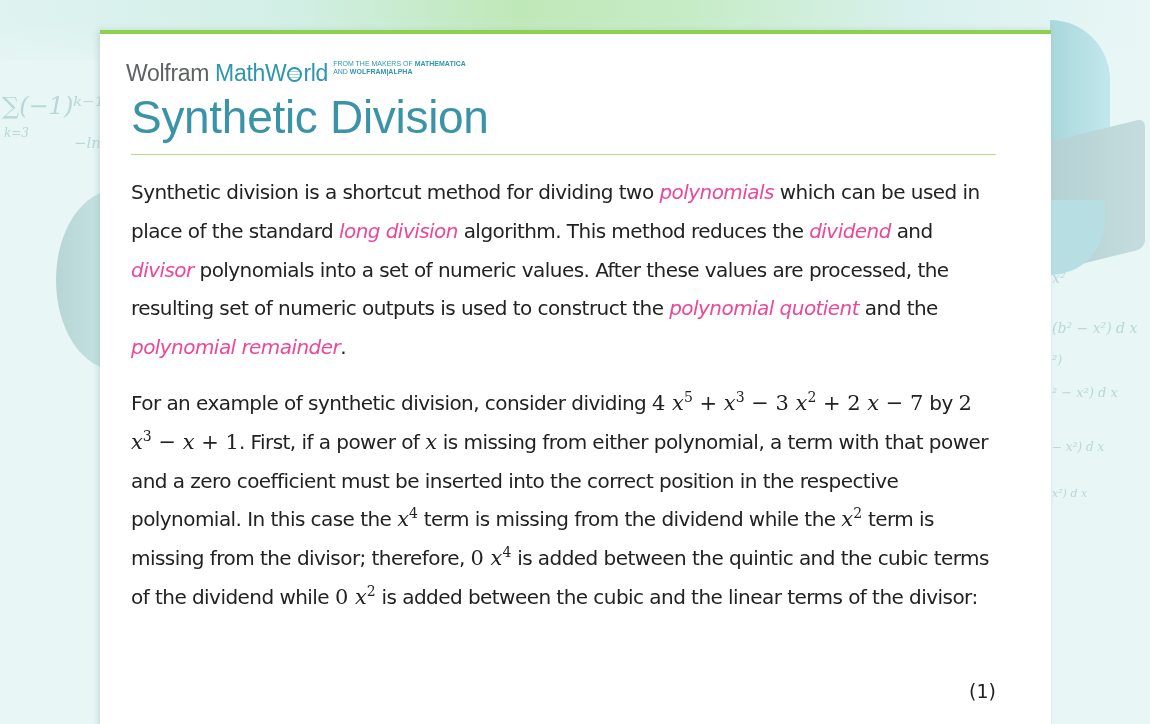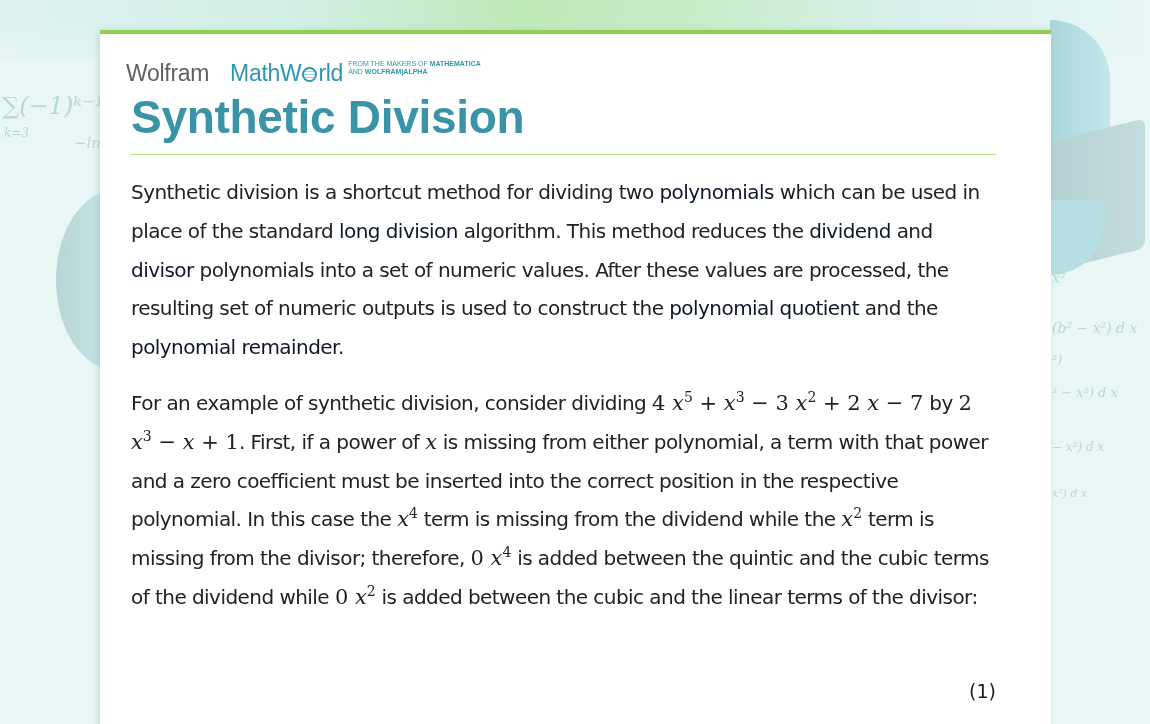--- a/index.html
+++ b/index.html
@@ -42,42 +42,42 @@
       position: absolute; left: 100px; top: 30px; width: 951px; height: 700px;
       background: #ffffff;
       border-top: 4px solid #8fd14f;
       box-shadow: -2px 0 6px rgba(140,170,170,0.35);
     }
     .logo {
       position: absolute; left: 26px; top: 26px;
       display: flex; 
     }
     .logo-wolfram { font-family: "Liberation Sans", sans-serif; font-size: 23px; color: #5f6263; letter-spacing: -0.3px; }
-    .logo-mathworld { font-family: "Liberation Sans", sans-serif; font-size: 23px; color: #2e97ad; margin-left: 21px; letter-spacing: -0.3px; }
+    .logo-mathworld { font-family: "Liberation Sans", sans-serif; font-size: 23px; color: #2e97ad; margin-left: 6px; letter-spacing: -0.3px; }
     .logo-globe {
       display: inline-block; width: 15px; height: 15px; border-radius: 50%;
       border: 2px solid #2e97ad; box-sizing: border-box; margin: 0 1px; vertical-align: middle;
       background: repeating-linear-gradient(0deg, #fff 0 2px, #9fd3de 2px 3px);
     }
     .logo-tag { margin-left: 5px; font-family: "Liberation Sans", sans-serif; font-size: 7px; line-height: 8px; color: #2e97ad; }
     .logo-tag b { font-weight: bold; }
     .title {
       position: absolute; left: 31px; top: 56px;
-      font-family: "Liberation Sans", sans-serif; font-size: 46px; color: #3a93a7; margin: 0; font-weight: bold;
+      font-family: "Liberation Sans", sans-serif; font-size: 46px; color: #3a93a7; margin: 0; font-weight: normal;
       letter-spacing: -0.3px;
     }
     .title-rule { position: absolute; left: 31px; top: 120px; width: 865px; height: 1px; background: #b6dd84; }
     .para {
       position: absolute; left: 31px; width: 865px;
       font-family: "DejaVu Sans", sans-serif; font-size: 20px; line-height: 38.8px; color: #222;
       margin: 0; letter-spacing: -0.55px; word-spacing: 0px;
     }
     .p1 { top: 139px; }
     .p2 { top: 350px; }
-    a.lnk { color: #0f172a; text-decoration: none; }
+    a.lnk { color: #ec4899; text-decoration: none; font-style: italic; }
     .m { font-family: "DejaVu Serif", "Liberation Serif", serif; font-size: 21px; letter-spacing: 0; }
     .m i { font-style: italic; }
     .m sup { font-size: 14px; vertical-align: 8px; line-height: 0; }
     .eq {
       position: absolute; left: 106px; top: 638px;
       font-family: "Liberation Serif", "DejaVu Serif", serif; font-size: 23px; color: #111;
     }
     .eq i { font-style: italic; }
     .eq sup { font-size: 15px; vertical-align: 9px; line-height: 0; }
     .eq-num { position: absolute; left: 869px; top: 646px; font-family: "DejaVu Sans", sans-serif; font-size: 19px; color: #222; }

